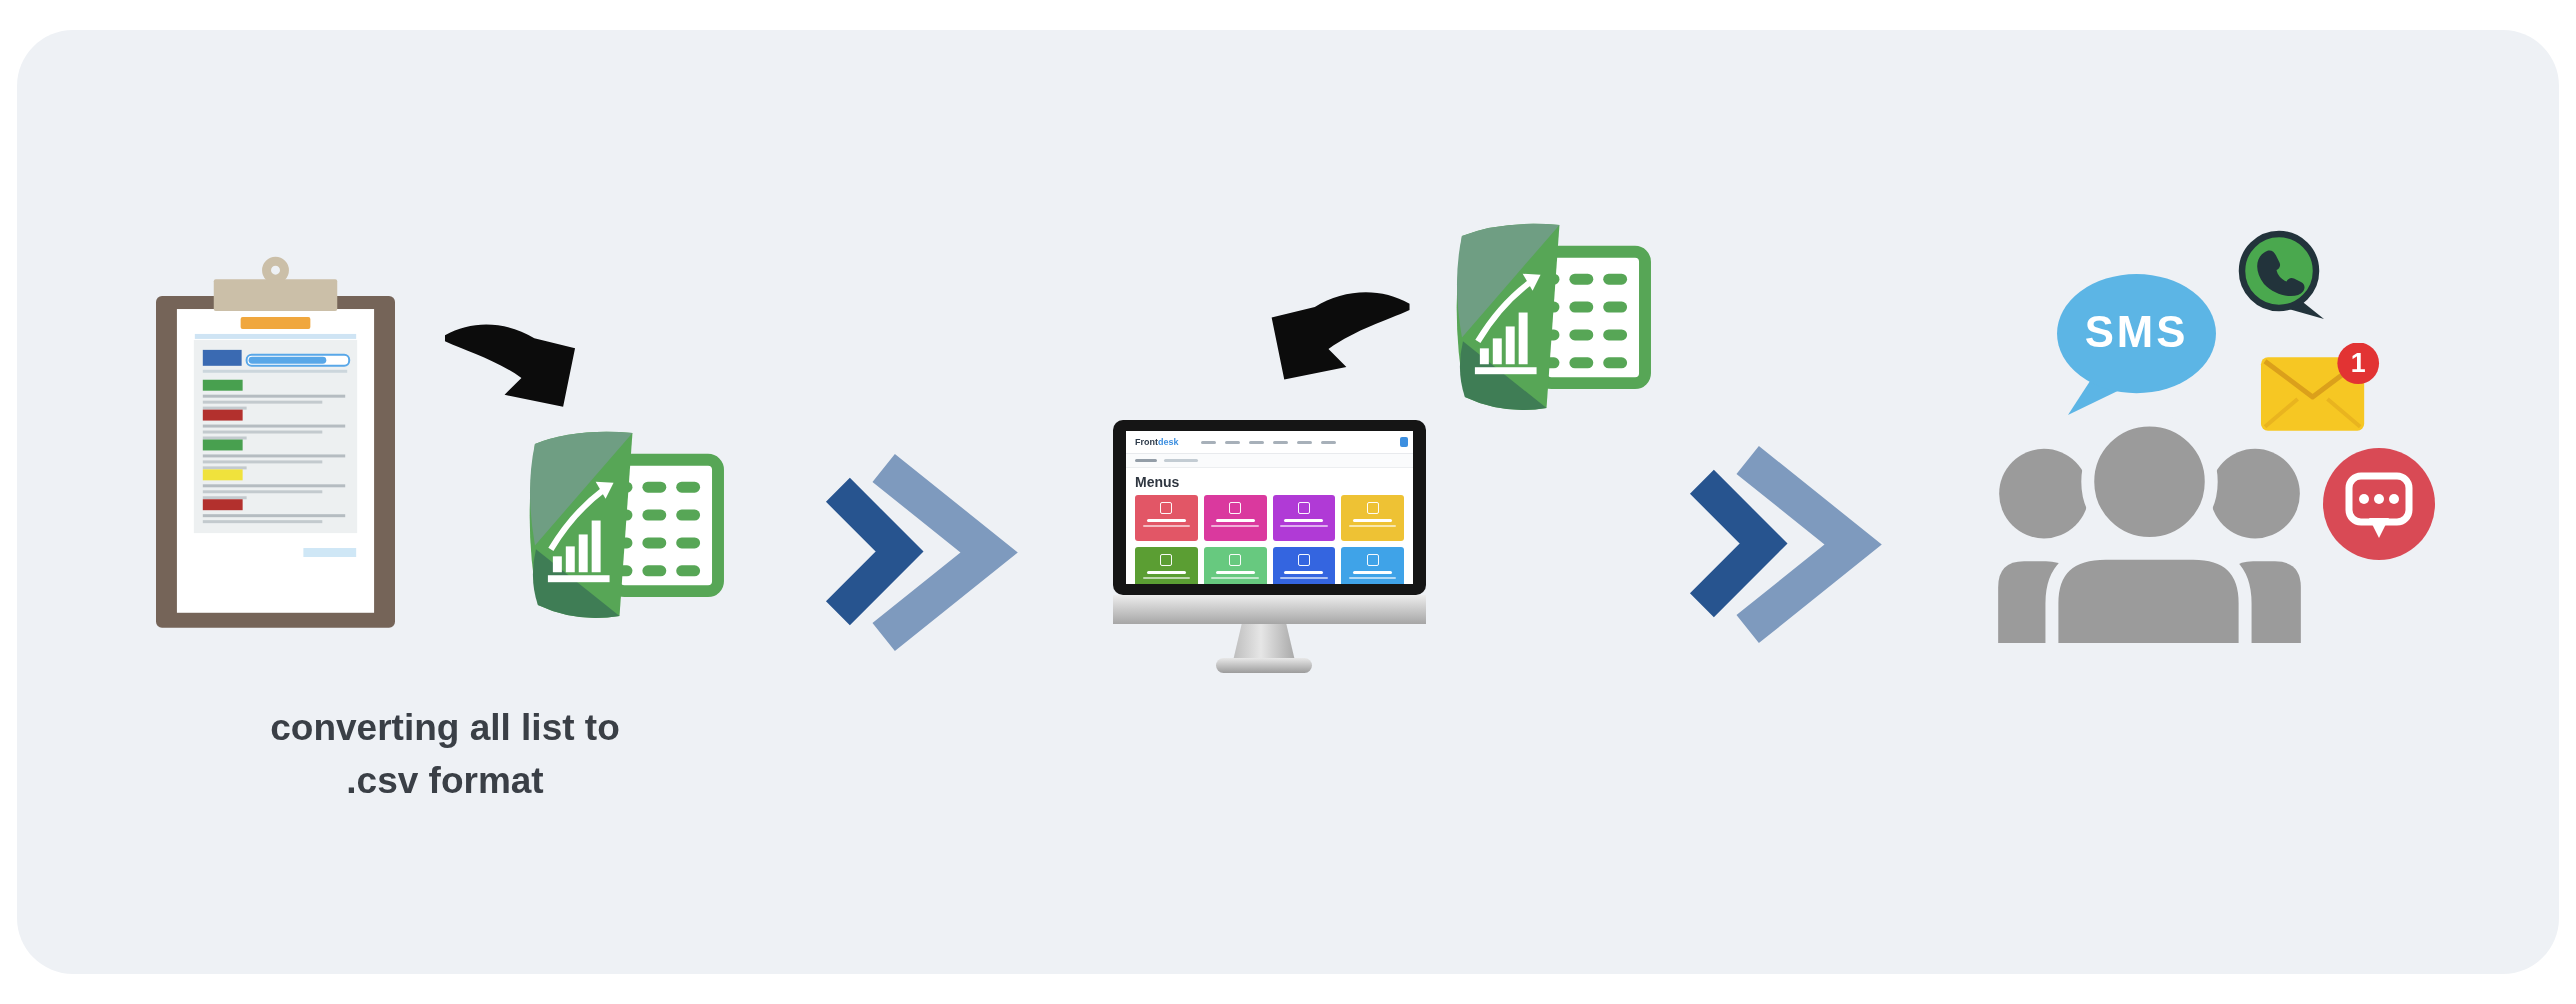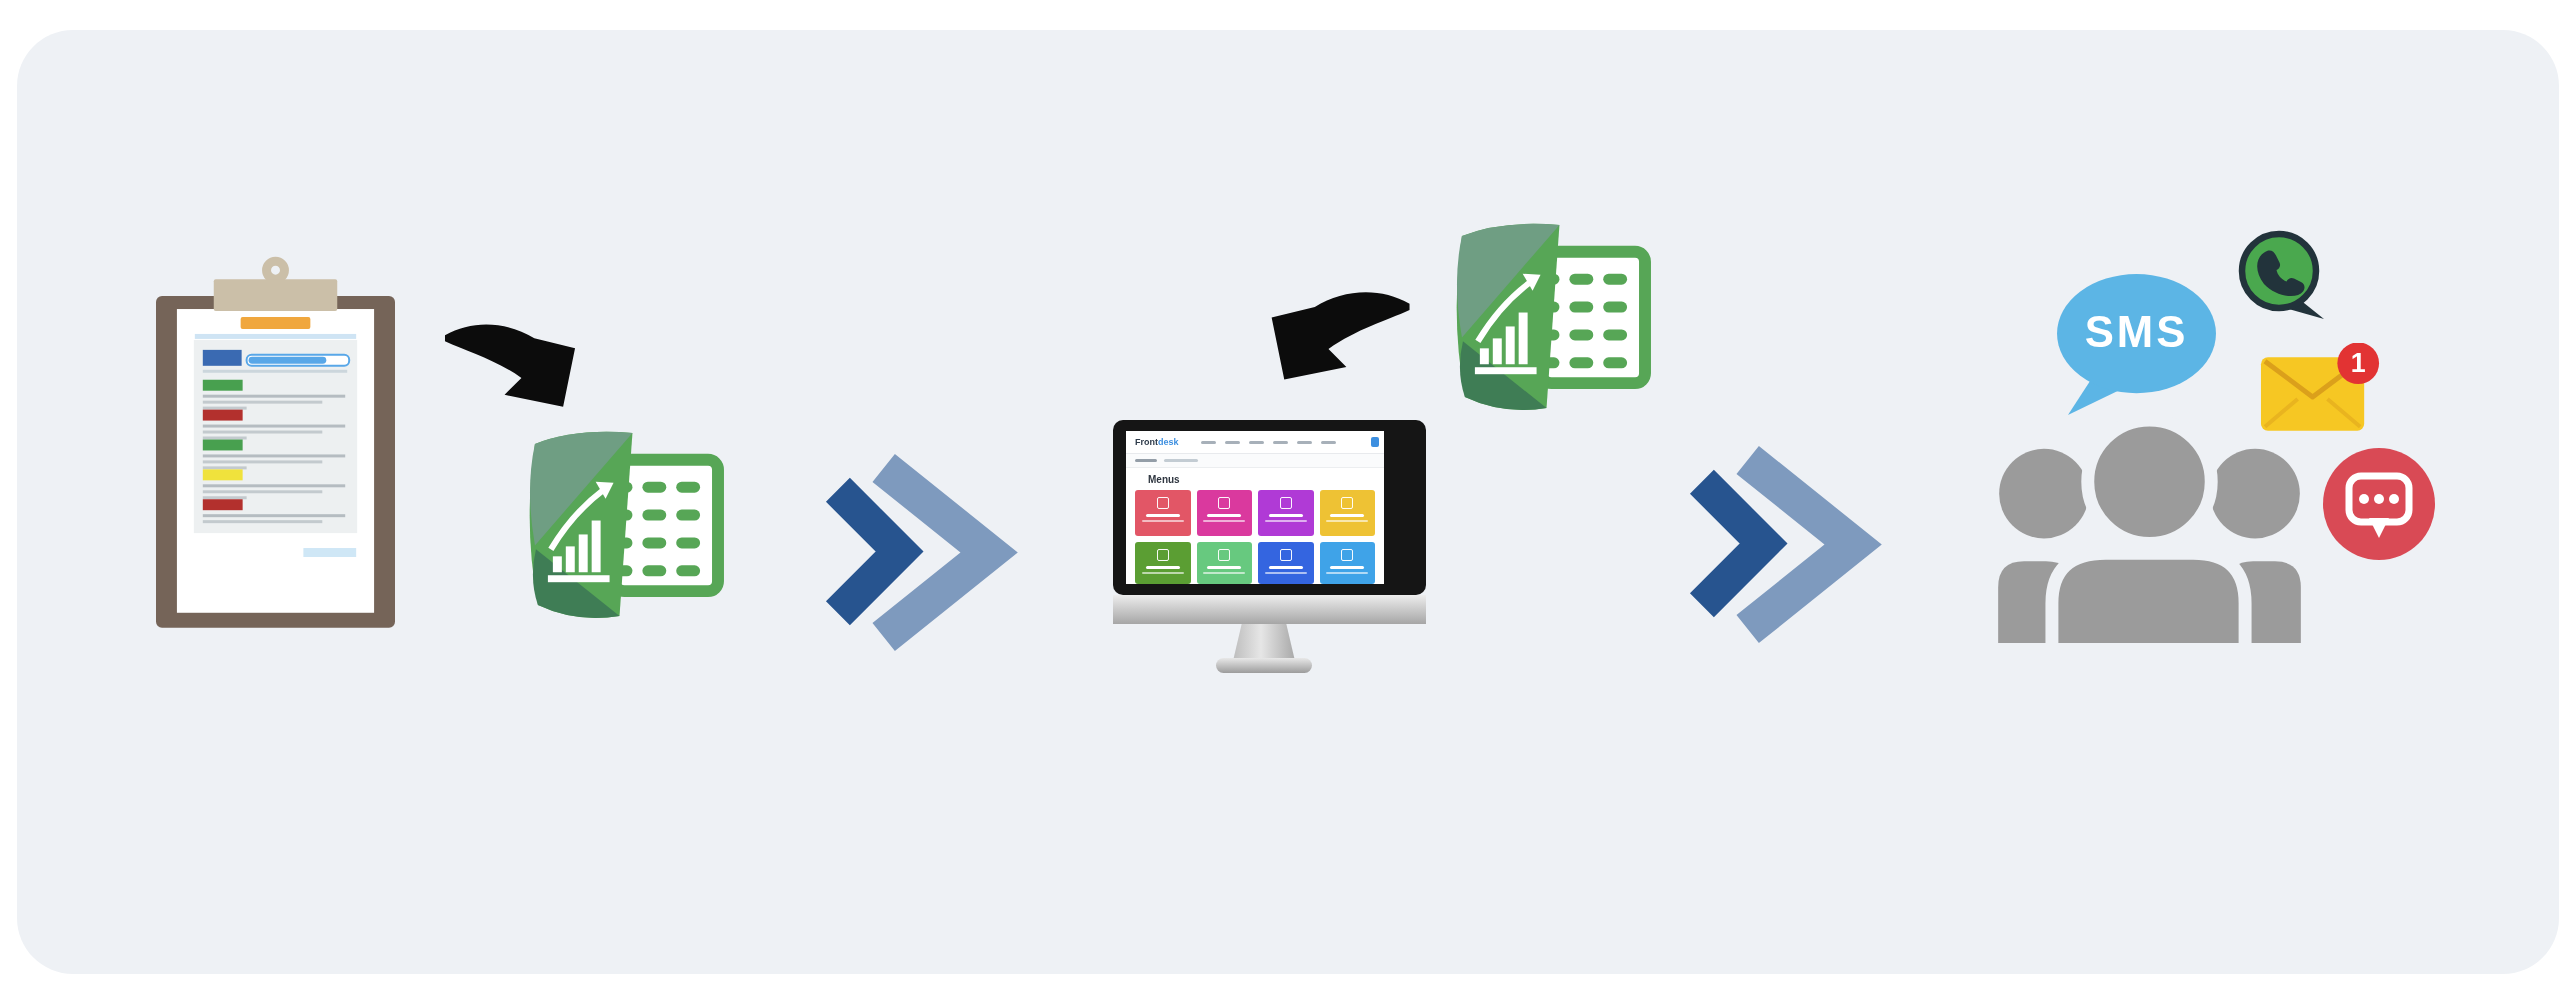--- a/index.html
+++ b/index.html
@@ -18,37 +18,37 @@
   .f-black{fill:var(--arrow-black)}
   .f-gray{fill:var(--people-gray)} .s-bg{stroke:var(--panel-bg)}
   .f-sms{fill:var(--sms-blue)}
   .f-wa{fill:var(--whatsapp-green)} .f-wa-dark{fill:var(--whatsapp-outline)} .s-wa-dark{stroke:var(--whatsapp-outline)}
   .f-env{fill:var(--envelope-yellow)} .f-badge{fill:var(--badge-red)} .f-chat{fill:var(--chat-red)}
   .chev-dark{stroke:var(--chevron-dark)} .chev-light{stroke:var(--chevron-light)}
   .f-frame{fill:var(--clipboard-frame)} .f-clip{fill:var(--clipboard-clip)} .s-clip{stroke:var(--clipboard-clip)}
   
   .monitor{position:absolute;left:1088px;top:386px;width:329px;height:267px;}
   .bezel{position:absolute;left:8px;top:4px;width:313px;height:175px;background:#151515;border-radius:10px;}
-  .screen{position:absolute;left:21px;top:15px;width:258px;height:153px;background:#ffffff;overflow:hidden;}
+  .screen{position:absolute;left:21px;top:15px;width:287px;height:153px;background:#ffffff;overflow:hidden;}
   .chin{position:absolute;left:8px;top:179px;width:313px;height:29px;background:linear-gradient(#ededed,#a6a6a6);}
   .neck{position:absolute;left:128px;top:208px;width:62px;height:37px;
         background:linear-gradient(90deg,#bdbdbd,#e6e6e6 45%,#a9a9a9);clip-path:polygon(14% 0,86% 0,100% 100%,0 100%);}
   .mbase{position:absolute;left:111px;top:242px;width:96px;height:15px;border-radius:8px;
         background:linear-gradient(#e8e8e8,#9c9c9c);}
   .scr-header{display:flex;align-items:center;height:22px;border-bottom:1px solid #e8eaed;padding:0 6px 0 9px;position:relative;}
   .logo{font-size:9px;font-weight:700;color:#2e3b4a;}
   .logo .blue{color:#3d8fe0;}
   .nav{display:flex;margin-left:13px;}
   .nav i{display:block;width:15px;height:3px;border-radius:2px;background:#a7b0b9;margin-left:9px;}
   .scr-btn{position:absolute;right:5px;top:6px;width:8px;height:10px;border-radius:2px;background:#3d8fe0;}
   .scr-crumb{height:13px;display:flex;align-items:center;background:#fafbfc;border-bottom:1px solid #eceef0;padding-left:9px;}
   .scr-crumb i{display:block;height:3px;border-radius:2px;}
   .crumb1{width:22px;background:#949ea8;margin-right:7px;}
   .crumb2{width:34px;background:#c3ccd3;}
-  .scr-heading{font-size:10px;font-weight:700;color:#2f3640;margin:6px 0 5px 22px;}
+  .scr-heading{font-size:14px;font-weight:700;color:#2f3640;margin:6px 0 5px 9px;}
   .tile-grid{display:grid;grid-template-columns:repeat(4,1fr);gap:6px;padding:0 9px;}
   .tile{height:46px;border-radius:3px;}
   .tile.short{height:42px;}
   .t-icon{width:10px;height:10px;border:1.5px solid rgba(255,255,255,.95);border-radius:2px;margin:7px auto 5px;}
   .t-bar{height:3px;width:62%;background:#fff;border-radius:2px;margin:0 auto 3px;}
   .t-sub{height:2px;width:76%;background:rgba(255,255,255,.6);border-radius:2px;margin:0 auto;}
 </style>
 </head>
 <body>
 
@@ -126,20 +126,22 @@
             <rect x="58" y="105" width="9" height="38" class="f-white"></rect>
             <rect x="71" y="91" width="9" height="52" class="f-white"></rect>
             <path d="M 30,120 C 45,95 62,76 82,61" fill="none" class="s-white" stroke-width="6"></path>
             <path class="f-white" d="M 75,52 L 93,53 L 85,69 Z"></path>
           </g>
         </g>
       </defs>
       <use href="#excelIcon"></use>
     </svg>
 
+    <div class="caption" style="left:129px;top:672px;width:598px">converting all list to
+.csv format</div>
 
     <svg class="abs" style="left:803px;top:410px" width="199" height="231" viewBox="0 0 200 232">
       <defs>
         <g id="chevronPair">
           <polyline points="18,50 80,112 18,174" fill="none" class="chev-dark" stroke-width="34"></polyline>
           <polyline points="64,28 170,113 64,198" fill="none" class="chev-light" stroke-width="36"></polyline>
         </g>
       </defs>
       <use href="#chevronPair"></use>
     </svg>

